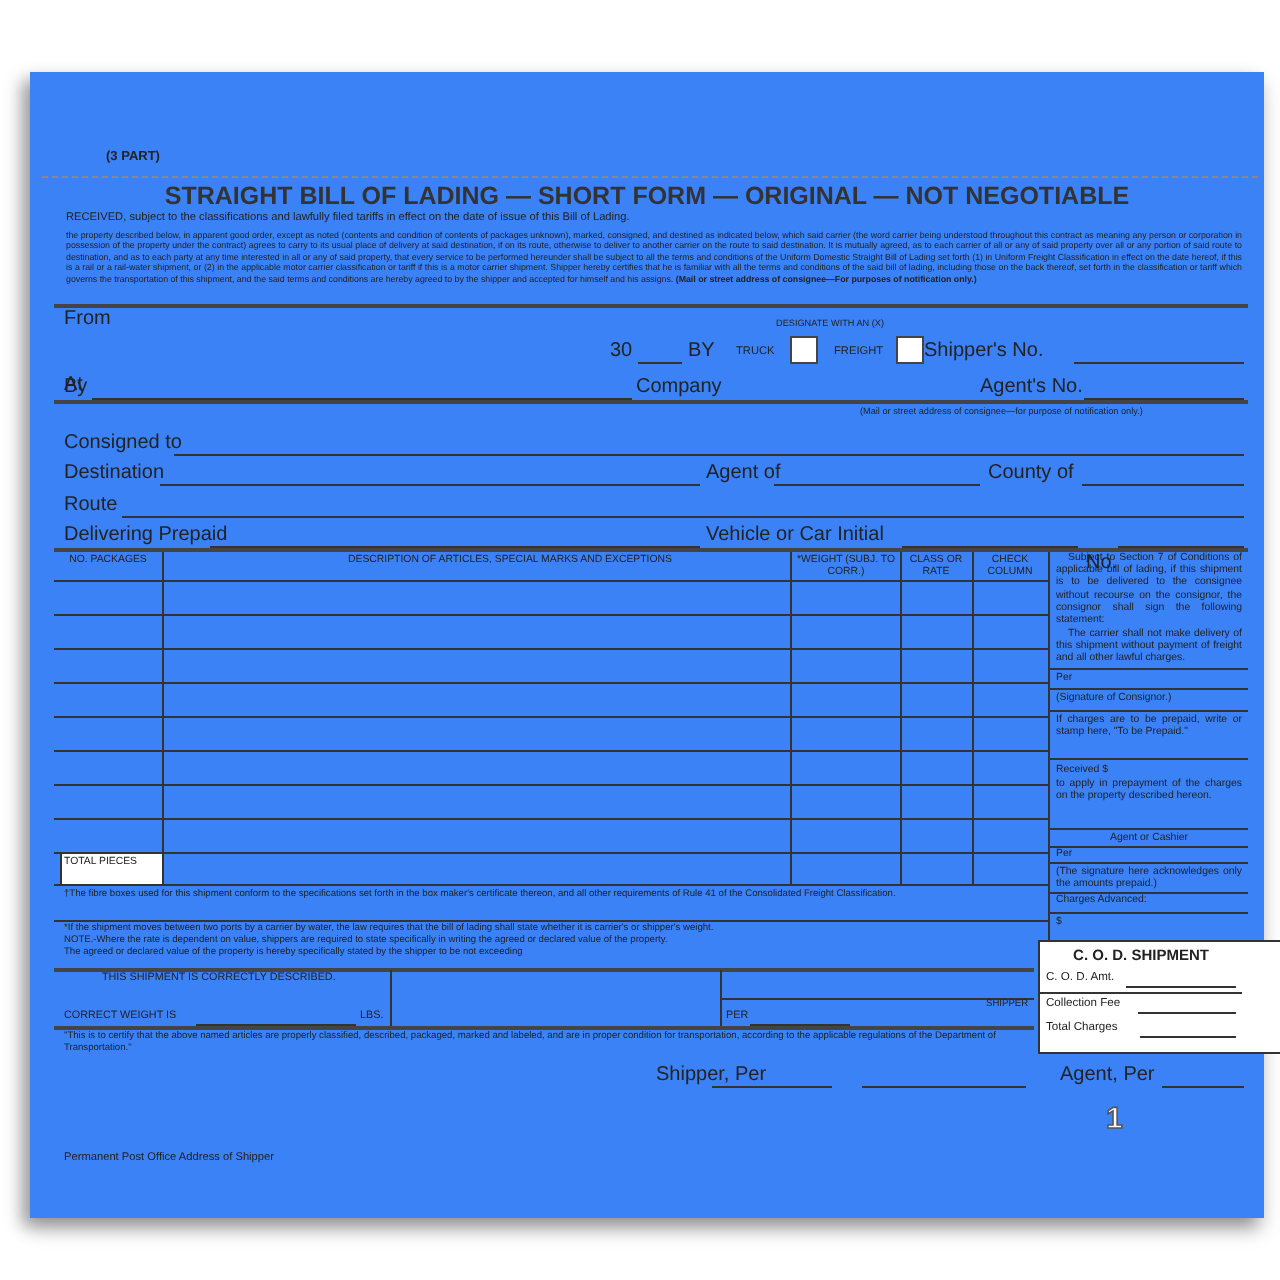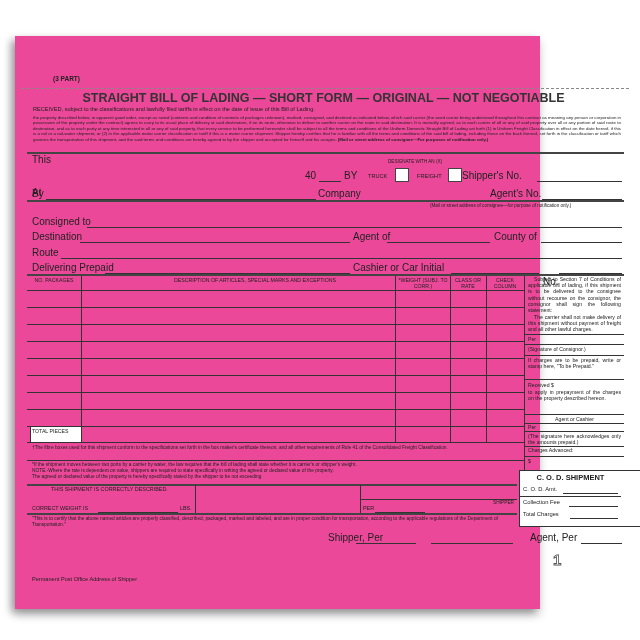--- a/index.html
+++ b/index.html
@@ -1,17 +1,17 @@
 <!DOCTYPE html>
 <html><head>
 <meta charset="utf-8">
 <style>
   html,body{margin:0;padding:0;}
   body{width:640px;height:640px;background:#ffffff;position:relative;overflow:hidden;font-family:"Liberation Sans",sans-serif;color:#222;}
-  .paper{position:absolute;left:15px;top:36px;width:525px;height:573px;background:#ec4899;box-shadow:-4px 4px 8px rgba(0,0,0,0.35),0 6px 10px rgba(0,0,0,0.15);}
+  .paper{position:absolute;left:15px;top:36px;width:617px;height:573px;background:#3b82f6;box-shadow:-4px 4px 8px rgba(0,0,0,0.35),0 6px 10px rgba(0,0,0,0.15);}
   .abs{position:absolute;}
   .t{position:absolute;white-space:nowrap;line-height:1;}
   .line{position:absolute;height:0;border-top:1px solid #333;}
   .thick{position:absolute;height:0;border-top:2px solid #444;}
   .dash{position:absolute;height:0;border-top:1px dashed #888;}
   .vline{position:absolute;width:0;border-left:1px solid #333;}
   .box{position:absolute;border:1px solid #333;background:#fff;}
   .lbl{font-size:10px;}
   .para{position:absolute;font-size:4.4px;line-height:5.4px;text-align:justify;white-space:normal;}
   .side{position:absolute;font-size:5.2px;line-height:6.2px;text-align:justify;white-space:normal;}
@@ -30,25 +30,25 @@
   <div class="t" style="left:0;width:617px;text-align:center;top:56px;font-size:12.5px;font-weight:bold;color:#333;">STRAIGHT BILL OF LADING — SHORT FORM — ORIGINAL — NOT NEGOTIABLE</div>
 
   <div class="t" style="left:18px;top:71px;font-size:5.6px;">RECEIVED, subject to the classifications and lawfully filed tariffs in effect on the date of issue of this Bill of Lading.</div>
   <div class="para" style="left:18px;top:79px;width:588px;">
     <span>the property described below, in apparent good order, except as noted (contents and condition of contents of packages unknown), marked, consigned, and destined as indicated below, which said carrier (the word carrier being understood throughout this contract as meaning any person or corporation in possession of the property under the contract) agrees to carry to its usual place of delivery at said destination, if on its route, otherwise to deliver to another carrier on the route to said destination. It is mutually agreed, as to each carrier of all or any of said property over all or any portion of said route to destination, and as to each party at any time interested in all or any of said property, that every service to be performed hereunder shall be subject to all the terms and conditions of the Uniform Domestic Straight Bill of Lading set forth (1) in Uniform Freight Classification in effect on the date hereof, if this is a rail or a rail-water shipment, or (2) in the applicable motor carrier classification or tariff if this is a motor carrier shipment. Shipper hereby certifies that he is familiar with all the terms and conditions of the said bill of lading, including those on the back thereof, set forth in the classification or tariff which governs the transportation of this shipment, and the said terms and conditions are hereby agreed to by the shipper and accepted for himself and his assigns.</span>
     <b>(Mail or street address of consignee—For purposes of notification only.)</b>
   </div>
 
   <div class="thick" style="left:12px;top:116px;width:597px;"></div>
 
-  <div class="t lbl" style="left:17px;top:119px;">This</div>
+  <div class="t lbl" style="left:17px;top:119px;">From</div>
   <div class="t" style="left:373px;top:124px;font-size:4.6px;">DESIGNATE WITH AN (X)</div>
 
   <div class="t lbl" style="left:17px;top:152px;">At</div>
-  <div class="t lbl" style="left:290px;top:135px;">40</div>
+  <div class="t lbl" style="left:290px;top:135px;">30</div>
   <div class="field" style="left:304px;top:145px;width:22px;"></div>
   <div class="t lbl" style="left:329px;top:135px;">BY</div>
   <div class="t" style="left:353px;top:138px;font-size:5.6px;">TRUCK</div>
   <div class="checkbox" style="left:380px;top:132px;"></div>
   <div class="t" style="left:402px;top:138px;font-size:5.6px;">FREIGHT</div>
   <div class="checkbox" style="left:433px;top:132px;"></div>
   <div class="t lbl" style="left:447px;top:135px;">Shipper's No.</div>
   <div class="field" style="left:522px;top:145px;width:85px;"></div>
 
   <div class="t lbl" style="left:17px;top:153px;">By</div>
@@ -68,21 +68,21 @@
   <div class="t lbl" style="left:338px;top:196px;">Agent of</div>
   <div class="field" style="left:372px;top:206px;width:103px;"></div>
   <div class="t lbl" style="left:479px;top:196px;">County of</div>
   <div class="field" style="left:526px;top:206px;width:81px;"></div>
 
   <div class="t lbl" style="left:17px;top:212px;">Route</div>
   <div class="field" style="left:46px;top:222px;width:561px;"></div>
 
   <div class="t lbl" style="left:17px;top:227px;">Delivering Prepaid</div>
   <div class="field" style="left:90px;top:237px;width:245px;"></div>
-  <div class="t lbl" style="left:338px;top:227px;">Cashier or Car Initial</div>
+  <div class="t lbl" style="left:338px;top:227px;">Vehicle or Car Initial</div>
   <div class="field" style="left:436px;top:237px;width:88px;"></div>
   <div class="t lbl" style="left:528px;top:241px;">No.</div>
   <div class="field" style="left:544px;top:237px;width:63px;"></div>
 
   <div class="thick" style="left:12px;top:238px;width:597px;"></div>
 
   <div class="hdr" style="left:14px;top:241px;width:50px;">NO. PACKAGES</div>
   <div class="hdr" style="left:150px;top:241px;width:180px;">DESCRIPTION OF ARTICLES, SPECIAL MARKS AND EXCEPTIONS</div>
   <div class="hdr" style="left:382px;top:241px;width:52px;">*WEIGHT (SUBJ. TO CORR.)</div>
   <div class="hdr" style="left:436px;top:241px;width:34px;">CLASS OR RATE</div>

